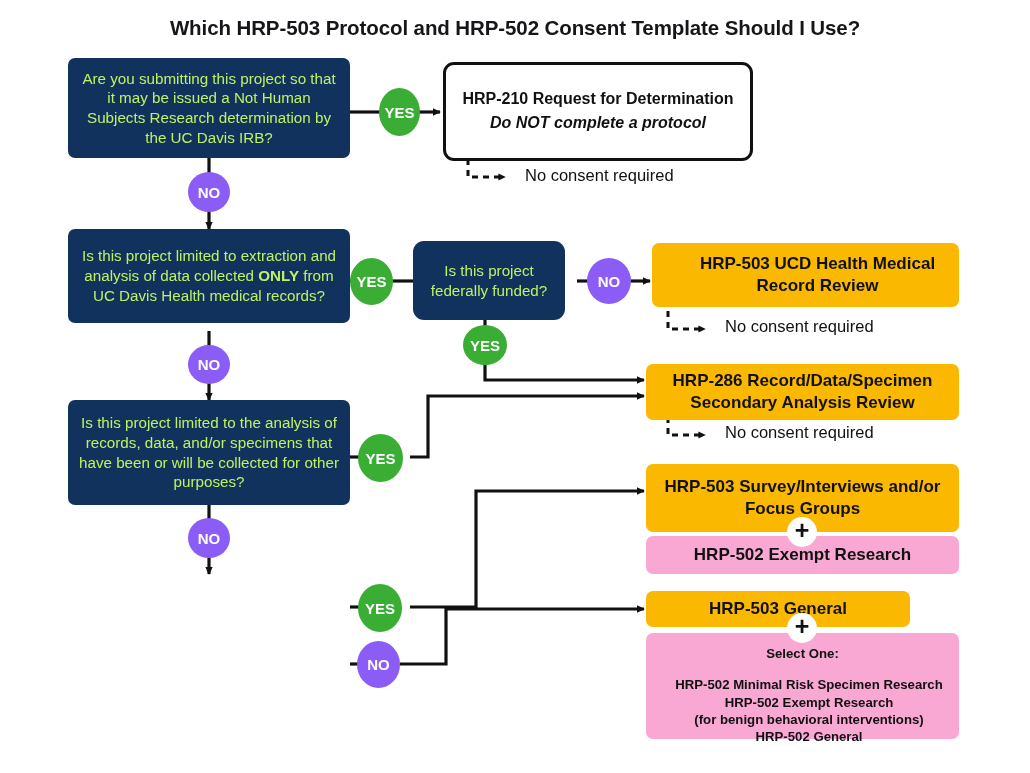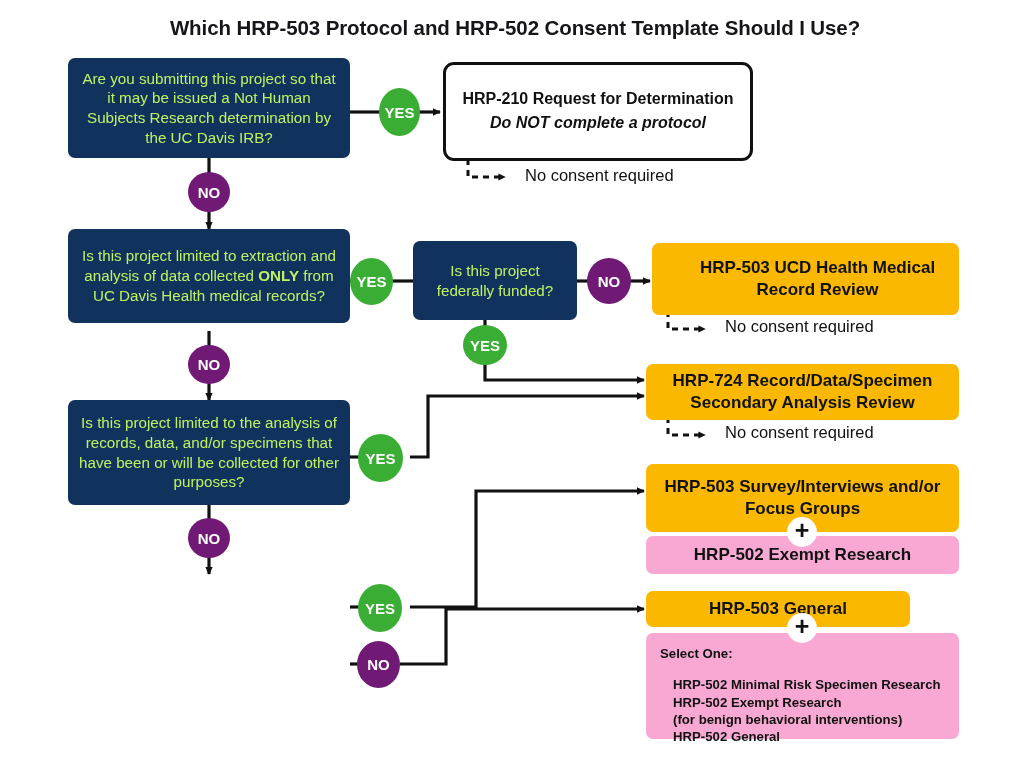--- a/index.html
+++ b/index.html
@@ -85,42 +85,42 @@
   .y-light {
     background: #f9a8d4;
     color: #111111;
     border-radius: 7px;
     font-size: 17px;
     font-weight: bold;
     padding: 4px 8px;
   }
   .y-light.left {
     justify-content: flex-start;
-    align-items: flex-start;
+    align-items: center;
     text-align: left;
     font-size: 13.2px;
     padding: 12px 14px;
     flex-direction: column;
   }
   .y-light.left .sel-head { margin-bottom: 14px; }
   .y-light.left .sel-line { line-height: 1.32; padding-left: 13px; }
 
   .badge {
     position: absolute;
     display: flex;
     align-items: center;
     justify-content: center;
     color: #ffffff;
     font-weight: bold;
     font-size: 15px;
     border-radius: 50%;
     z-index: 5;
   }
   .badge.yes { background: #3aad35; }
-  .badge.no  { background: #701a75; }
+  .badge.no  { background: #8b5cf6; }
 
   .plus {
     position: absolute;
     width: 30px;
     height: 30px;
     border-radius: 50%;
     background: #ffffff;
     color: #111111;
     font-size: 25px;
     font-weight: bold;
@@ -193,40 +193,40 @@
   </svg>
 
   <div class="node q-box" style="left:68px; top:58px; width:282px; height:100px;">
     <span>Are you submitting this project so that it may be issued a Not Human Subjects Research determination by the UC Davis IRB?</span>
   </div>
 
   <div class="node q-box" style="left:68px; top:229px; width:282px; height:94px;">
     <span><span>Is this project limited to extraction and analysis of data collected </span><b>ONLY</b><span> from UC Davis Health medical records?</span></span>
   </div>
 
-  <div class="node q-box" style="left:413px; top:241px; width:164px; height:79px;">
+  <div class="node q-box" style="left:413px; top:241px; width:152px; height:79px;border-radius:11px;">
     <span>Is this project federally funded?</span>
   </div>
 
   <div class="node q-box" style="left:68px; top:400px; width:282px; height:105px;">
     <span>Is this project limited to the analysis of records, data, and/or specimens that have been or will be collected for other purposes?</span>
   </div>
 
 
   <div class="node out-box" style="left:443px; top:62px; width:310px; height:99px;">
     <span>HRP-210 Request for Determination</span>
     <span class="ital">Do NOT complete a protocol</span>
   </div>
 
-  <div class="node y-box" style="left:652px; top:243px; width:307px; height:72px;padding-left:32px;">
+  <div class="node y-box" style="left:652px; top:243px; width:307px; height:64px;padding-left:32px;">
     <span>HRP-503 UCD Health Medical Record Review</span>
   </div>
 
   <div class="node y-box" style="left:646px; top:364px; width:313px; height:56px;">
-    <span>HRP-724 Record/Data/Specimen Secondary Analysis Review</span>
+    <span>HRP-286 Record/Data/Specimen Secondary Analysis Review</span>
   </div>
 
   <div class="node y-box" style="left:646px; top:464px; width:313px; height:68px;">
     <span>HRP-503 Survey/Interviews and/or Focus Groups</span>
   </div>
   <div class="plus" style="left:787px; top:517px;">+</div>
   <div class="node y-light" style="left:646px; top:536px; width:313px; height:38px;">
     <span>HRP-502 Exempt Research</span>
   </div>
 

